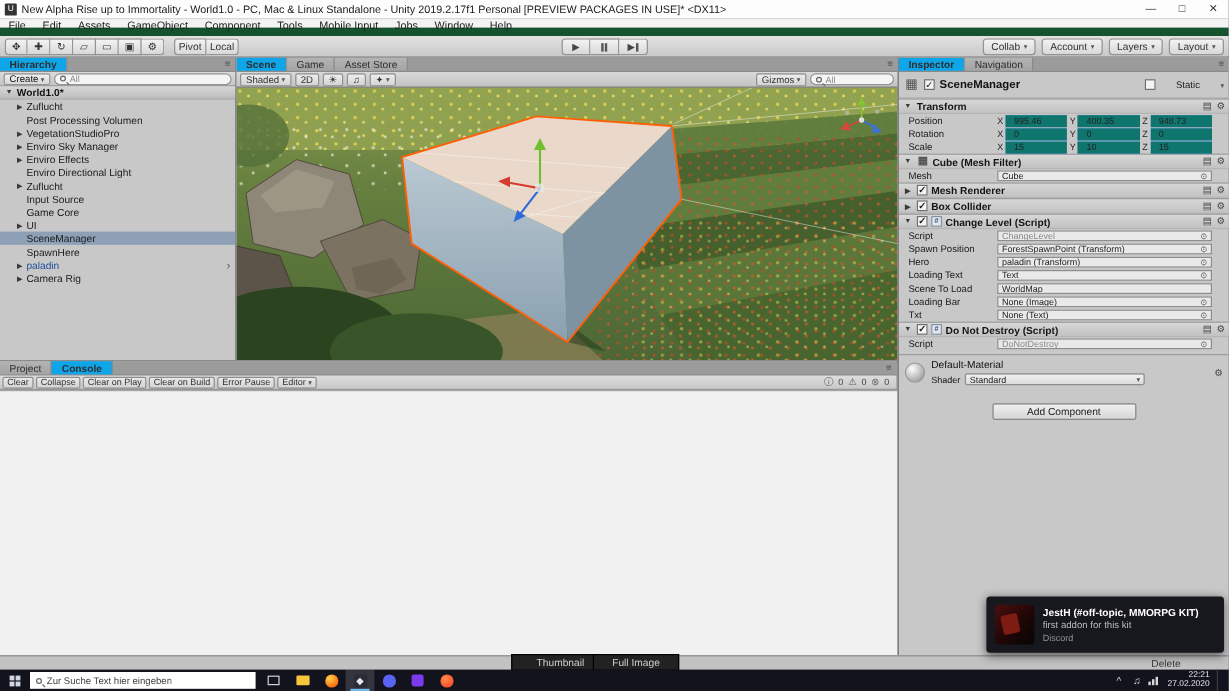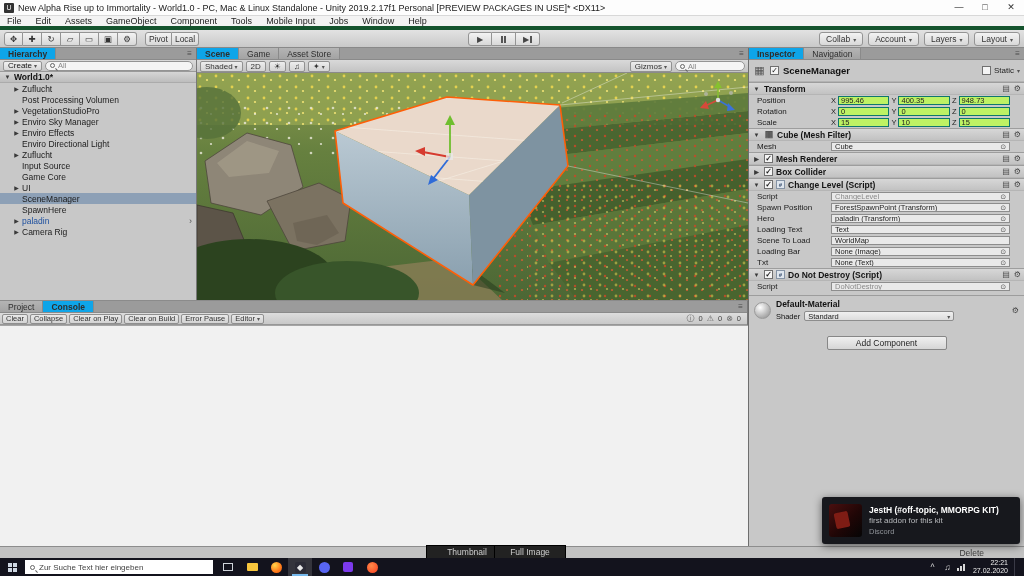--- a/index.html
+++ b/index.html
@@ -7,21 +7,21 @@
   #root{position:relative;width:1024px;height:576px;font-family:"Liberation Sans",sans-serif;background:#c8c8c8;color:#111;font-size:9px}
 
   
   .titlebar{position:absolute;left:0;top:0;width:1024px;height:16px;background:#fdfdfd;border-bottom:1px solid #d8d8d8;display:flex;align-items:center;padding-left:4px;z-index:10}
   .appicon{width:10px;height:10px;background:#333;color:#fff;font-size:7px;line-height:10px;text-align:center;border-radius:1px;margin-right:4px;flex:0 0 auto}
   .wtitle{font-size:9px;color:#1a1a1a;white-space:nowrap;overflow:hidden}
   .wincontrols{position:absolute;right:0;top:0;height:16px;display:flex}
   .wc{width:26px;text-align:center;line-height:15px;font-size:9px;color:#333}
 
   
-  .menubar{position:absolute;left:0;top:16px;width:1024px;height:14px;background:#f3f3f3;border-bottom:4px solid #14532d;display:flex;align-items:flex-start;z-index:10}
+  .menubar{position:absolute;left:0;top:16px;width:1024px;height:14px;background:#f3f3f3;border-bottom:7px solid #14532d;display:flex;align-items:flex-start;z-index:10}
   .menu-item{padding:0 7px;font-size:9px;color:#222}
 
   
   .toolbar{position:absolute;left:0;top:30px;width:1024px;height:18px;background:linear-gradient(#e2e2e2,#c9c9c9);border-bottom:1px solid #898989;display:flex;align-items:center;padding:0 4px;z-index:10}
   .tgroup{display:flex;margin-right:8px}
   .tbtn{height:14px;min-width:19px;border:1px solid #949494;border-left-width:0;background:linear-gradient(#f3f3f3,#d8d8d8);display:flex;align-items:center;justify-content:center;font-size:8.5px;color:#333;padding:0 3px}
   .tgroup .tbtn:first-child{border-left-width:1px;border-radius:3px 0 0 3px}
   .tgroup .tbtn:last-child{border-radius:0 3px 3px 0}
   .playgroup{position:absolute;left:468px;top:2px;display:flex}
   .pbtn{width:24px;height:14px;border:1px solid #949494;border-left-width:0;background:linear-gradient(#f3f3f3,#d8d8d8);display:flex;align-items:center;justify-content:center;font-size:8px;color:#444;gap:1px}
@@ -67,38 +67,38 @@
   .ccounts{margin-left:auto;display:flex;gap:4px;font-size:7.5px;align-items:center;padding-right:4px;color:#444}
   .cico{font-size:8px;color:#666}
   .console-content{position:absolute;top:24px;left:0;width:748px;height:222px;background:#f1f1f1;border-top:1px solid #a5a5a5}
 
   
   .inspector{position:absolute;left:748px;top:48px;width:276px;height:498px;background:#c8c8c8;border-left:1px solid #6e6e6e;z-index:5;overflow:hidden}
   .insp-header{height:22px;display:flex;align-items:center;padding:0 4px;gap:4px;border-bottom:1px solid #b3b3b3}
   .obj-icon{width:13px;height:13px;color:#555;font-size:11px;line-height:13px;text-align:center;flex:0 0 auto}
   .checkbox{width:9px;height:9px;border:1px solid #6f6f6f;background:#f4f4f4;font-size:8px;line-height:8px;text-align:center;color:#1a1a1a;flex:0 0 auto}
   .objname{font-weight:bold;font-size:9.5px;flex:1;white-space:nowrap;overflow:hidden}
-  .static-group{display:flex;align-items:center;gap:3px;font-size:8px;color:#222;flex:0 0 auto}
+  .static-group{display:flex;align-items:center;gap:17px;font-size:8px;color:#222;flex:0 0 auto}
   .tagrow{height:12px;display:flex;align-items:center;padding:0 4px;gap:3px;font-size:8px;border-bottom:1px solid #b7b7b7}
   .dropfield{flex:1;height:10px;border:1px solid #8d8d8d;background:linear-gradient(#f0f0f0,#dcdcdc);border-radius:2px;font-size:7.5px;display:flex;align-items:center;padding:0 3px;color:#222;min-width:0}
   .dropfield .dd{margin-left:auto}
   .comp-header{height:13px;background:linear-gradient(#d7d7d7,#c2c2c2);border-top:1px solid #9d9d9d;border-bottom:1px solid #b5b5b5;display:flex;align-items:center;padding:0 3px;gap:3px;font-size:8.5px;font-weight:bold;color:#141414}
   .hicons{margin-left:auto;display:flex;gap:4px;font-size:8px;color:#484848;font-weight:normal}
   .script-icon{width:9px;height:9px;background:#dfe6ee;border:1px solid #8593a5;font-size:6px;line-height:8px;text-align:center;color:#3a5070;flex:0 0 auto}
   .irow{height:11px;display:flex;align-items:center;padding-left:8px;padding-right:14px;font-size:8px}
   .ilabel{width:74px;flex:0 0 auto;color:#1a1a1a;white-space:nowrap;overflow:hidden}
   .ifield{flex:1;height:9px;border:1px solid #8d8d8d;background:#e9e9e9;font-size:7.5px;display:flex;align-items:center;padding:0 3px;gap:20px;color:#222;white-space:nowrap;overflow:hidden;min-width:0}
   .ifield.disabled{color:#8a8a8a}
   .picker{margin-left:auto;color:#555;font-size:7px;flex:0 0 auto}
   .vec{flex:1;display:flex;align-items:center;gap:2px;min-width:0}
   .axl{font-size:7.5px;color:#222;flex:0 0 auto}
-  .vnum{flex:1;height:9px;border:1px solid #0f766e;background:#bef264;font-size:7.5px;padding:0 2px;display:flex;align-items:center;min-width:0;color:#222}
+  .vnum{flex:1;height:9px;border:5px solid #0f766e;background:#3b82f6;font-size:7.5px;padding:0 2px;display:flex;align-items:center;min-width:0;color:#222}
   .material-strip{border-top:1px solid #9d9d9d;margin-top:3px;padding:3px 5px;display:flex;gap:5px;align-items:center}
   .mat-sphere{width:17px;height:17px;border-radius:50%;background:radial-gradient(circle at 35% 30%,#fefefe,#b6b6b6 60%,#898989);flex:0 0 auto;border:1px solid #9a9a9a}
-  .mat-name{font-size:8.5px;font-weight:bold}
+  .mat-name{font-size:8.5px;font-weight:normal}
   .mat-shader-row{display:flex;align-items:center;gap:4px;font-size:7.5px;margin-top:2px}
   .mat-shader-row .dropfield{flex:0 0 auto;width:150px}
   .addwrap{display:flex;justify-content:center;margin-top:12px}
   .add-component{width:120px;height:14px;border:1px solid #878787;border-radius:2px;background:linear-gradient(#f0f0f0,#d6d6d6);font-size:8.5px;display:flex;align-items:center;justify-content:center;color:#1d1d1d}
 
   
   .statusbar{position:absolute;left:0;top:546px;width:1024px;height:12px;background:#c2c2c2;border-top:1px solid #8d8d8d;z-index:6}
   .delete-label{position:absolute;right:40px;top:1px;font-size:8.5px;color:#3a3a3a}
   .chip-dark{position:absolute;top:545px;height:14px;background:#222;color:#cfcfcf;font-size:8.5px;display:flex;align-items:center;justify-content:center;z-index:8;border:1px solid #000}
   .chip-thumb{left:426px;width:82px}

